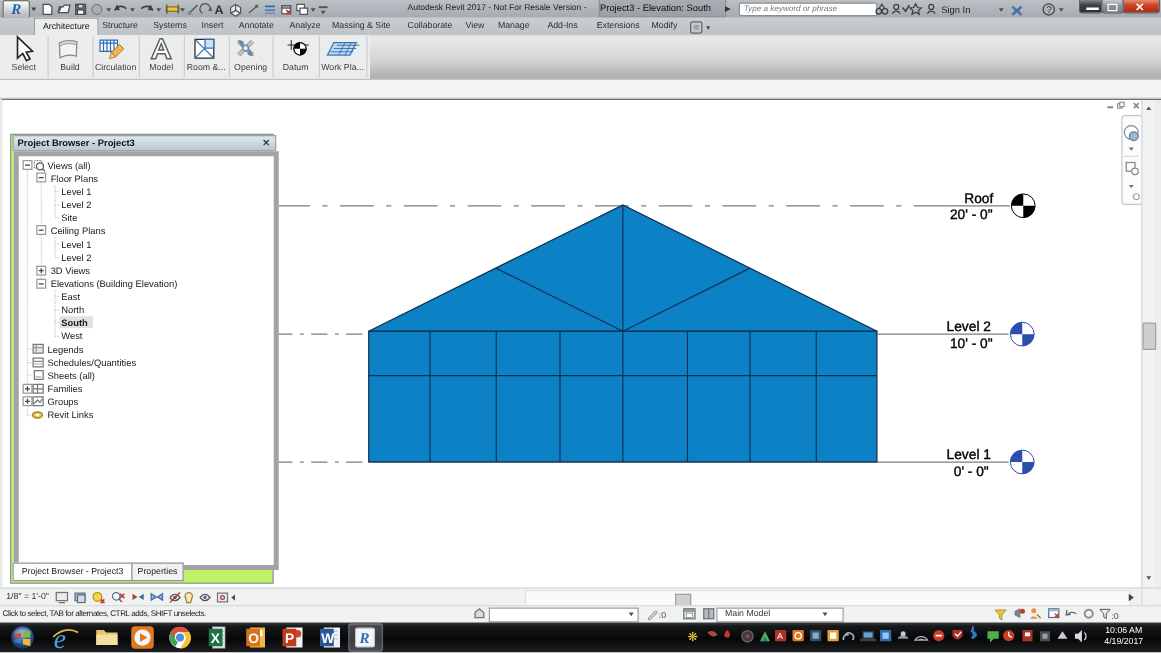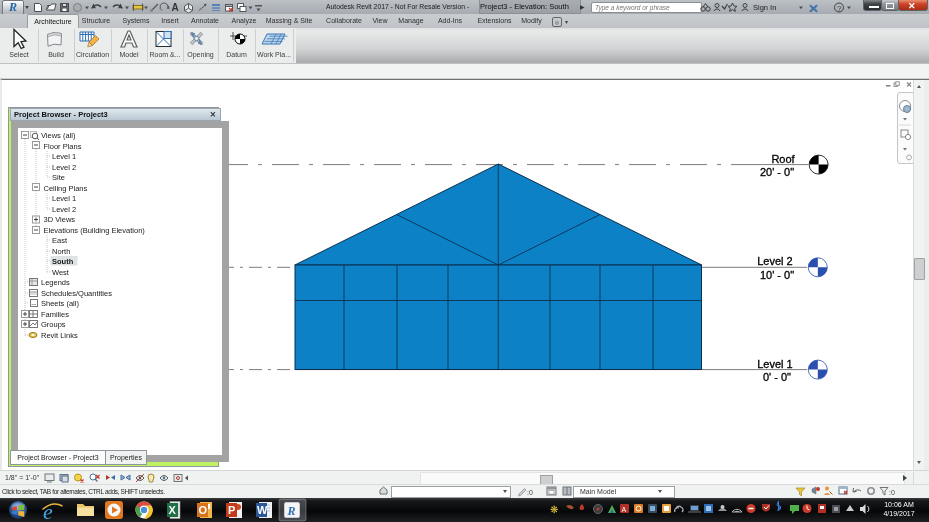--- a/index.html
+++ b/index.html
@@ -28,21 +28,21 @@
 #canvas{left:0;top:79px;width:929px;height:391px;background:#fff;border-top:1px solid #6f6f6f;border-left:2px solid #e8e9e9;box-sizing:border-box;}
 
 #vscroll{left:913px;top:80px;width:11px;height:390px;background:#f1f2f2;border-left:1px solid #d8d9d9;}
 #vthumb{left:914px;top:258px;width:9px;height:20px;background:#cdcfd0;border:1px solid #9fa1a3;border-radius:1px;}
 #viewbar{left:0;top:470px;width:929px;height:14px;background:#f0f1f1;border-top:1px solid #d5d6d6;}
 #hthumb{left:540px;top:4px;width:11px;height:8px;background:#cdcfd0;border:1px solid #9fa1a3;}
 #statusbar{left:0;top:484px;width:929px;height:14px;background:#f0f1f1;border-top:1px solid #dadbdb;font-size:7px;color:#222;}
 
 #pbrowser{left:8px;top:107px;width:209px;height:358px;background:#bef264;border:1px solid #8e979e;}
 #pbheader{left:1px;top:0px;width:206px;height:11px;background:linear-gradient(#dfe8ee,#b9c8d4);border:1px solid #9aa5ae;font-size:7.5px;font-weight:bold;color:#101010;line-height:11px;padding-left:3px;}
-#pbtree{left:2px;top:13px;width:204px;height:327px;background:#fff;border:7px solid #a3a3a3;overflow:hidden;}
+#pbtree{left:2px;top:13px;width:204px;height:327px;background:#fff;border:4px solid #a3a3a3;overflow:hidden;}
 #pbtabs{left:1px;top:341px;width:206px;height:15px;}
 .ptab{position:absolute;top:1px;height:13px;background:#f0f1f1;border:1px solid #8e979e;font-size:7px;color:#1a1a1a;text-align:center;line-height:13px;}
 
 #taskbar{left:0;top:498px;width:929px;height:24px;background:linear-gradient(#3a3d40 0%,#17181a 12%,#060708 55%,#1d1f22 100%);}
 #clock{left:874px;top:500px;width:50px;height:20px;color:#fff;font-size:7px;text-align:center;line-height:9px;}
 </style>
 </head>
 <body>
 
 <div class="abs" id="titlebar"></div>

